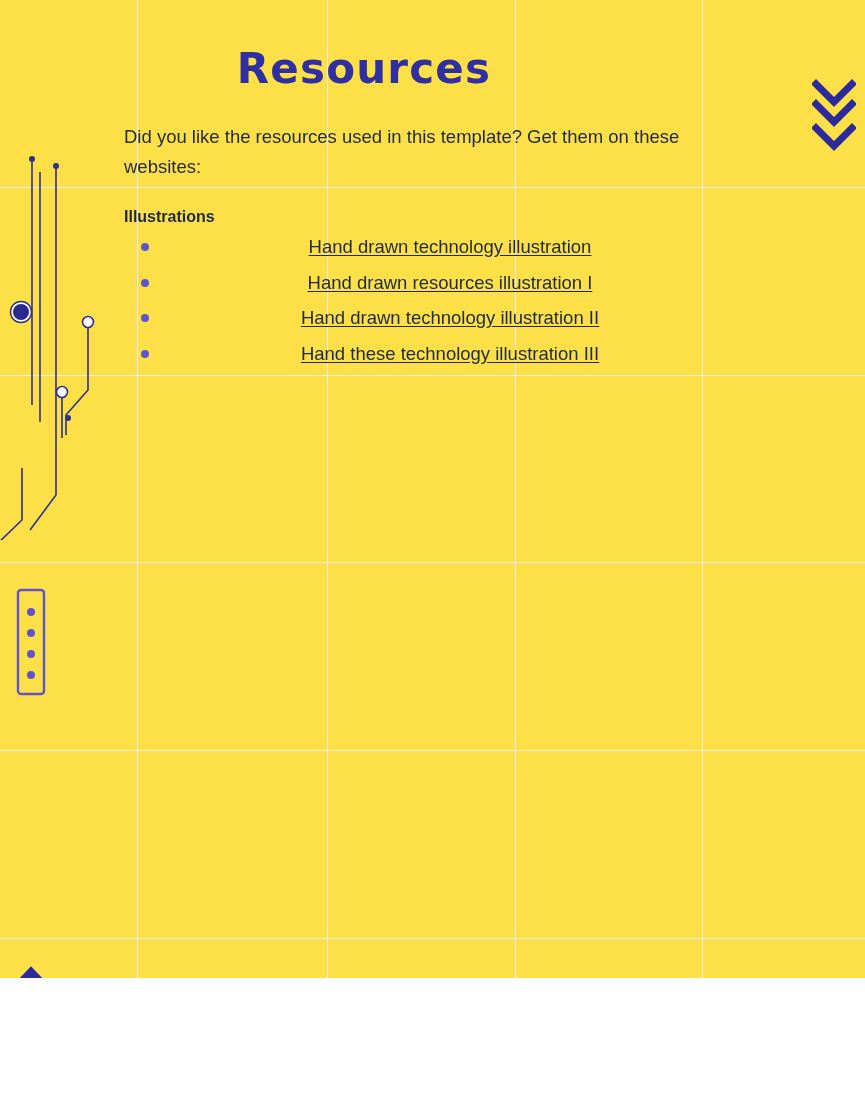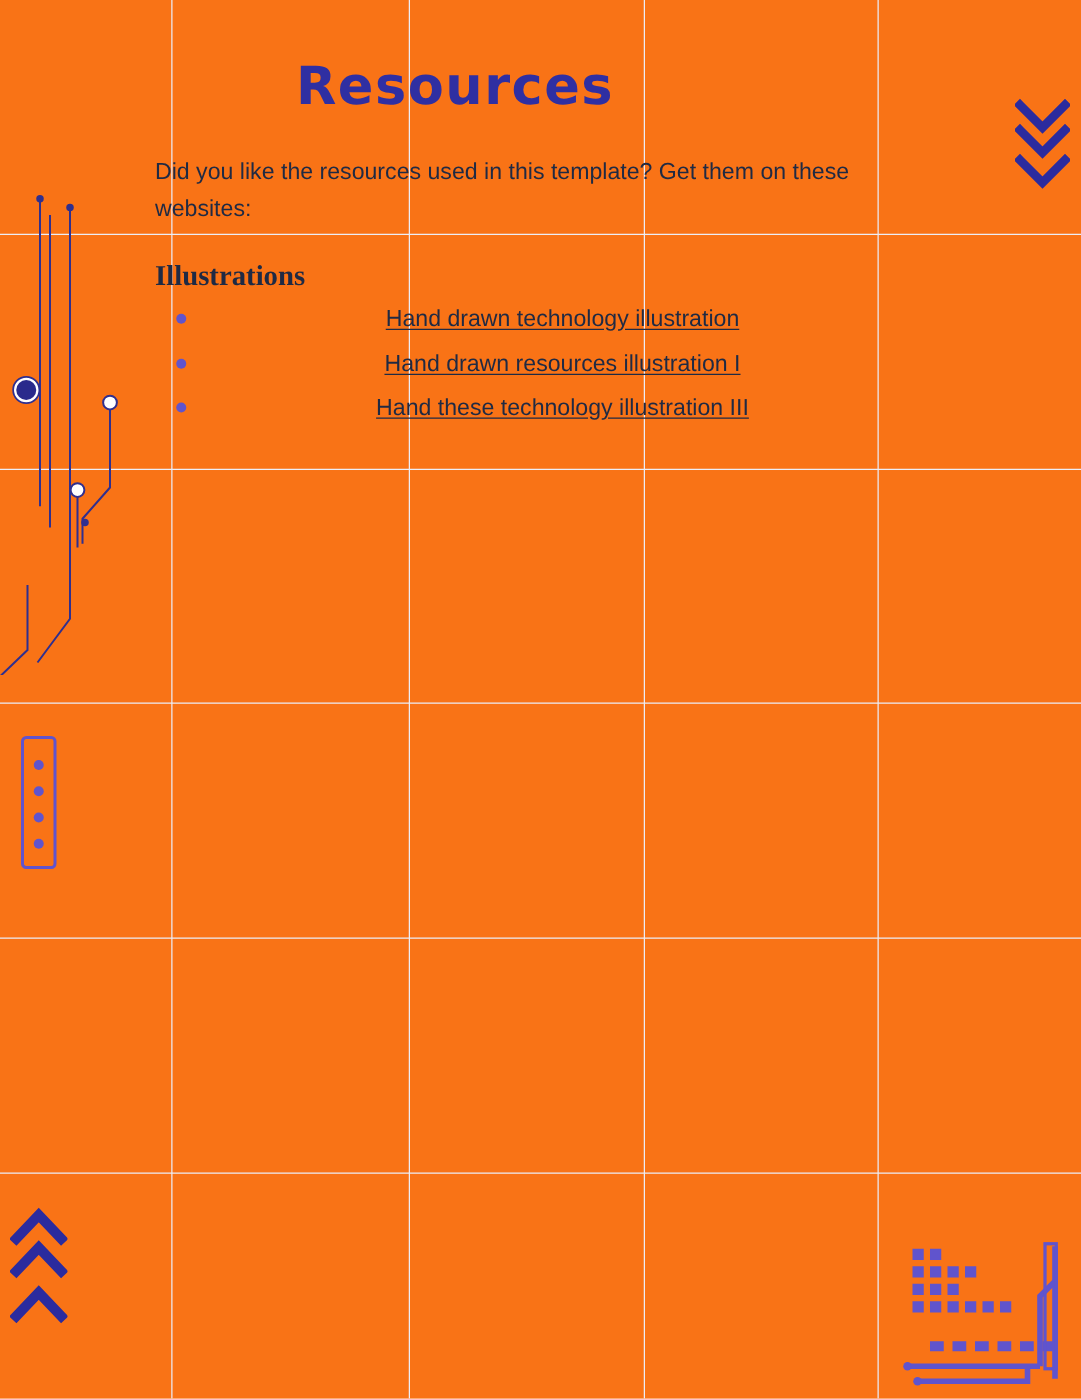--- a/index.html
+++ b/index.html
@@ -7,22 +7,22 @@
     margin: 0;
     padding: 0;
     background: #ffffff;
   }
   body {
     font-family: "Liberation Sans", sans-serif;
   }
   #slide {
     position: relative;
     width: 865px;
-    height: 1119px;
-    background: #f97316;
+    height: 978px;
+    background: #fde047;
     overflow: hidden;
   }
 
   
   .grid-layer {
     position: absolute;
     inset: 0;
     pointer-events: none;
     z-index: 0;
   }
@@ -77,24 +77,23 @@
   }
   #intro-paragraph {
     margin: 30px 0 0 0;
     font-size: 18.5px;
     line-height: 1.62;
     color: #1f2a44;
     max-width: 580px;
   }
   #section-heading {
     margin: 26px 0 0 0;
-    font-size: 23px;
+    font-size: 16px;
     font-weight: bold;
     color: #1f2a44;
-    font-family: Liberation Serif, serif;
   }
   #resource-list {
     list-style: none;
     margin: 6px 0 0 0;
     padding: 0;
     text-align: center;
   }
   #resource-list li {
     position: relative;
     padding-left: 52px;
@@ -283,19 +282,23 @@
       <li>
         <span class="bullet"></span>
         <a href="#">Hand drawn technology illustration</a>
       </li>
       <li>
         <span class="bullet"></span>
         <a href="#">Hand drawn resources illustration I</a>
       </li>
       <li>
         <span class="bullet"></span>
+        <a href="#">Hand drawn technology illustration II</a>
+      </li>
+      <li>
+        <span class="bullet"></span>
         <a href="#">Hand these technology illustration III</a>
       </li>
     </ul>
 
   </div>
 
 </div>
 
 </body></html>

